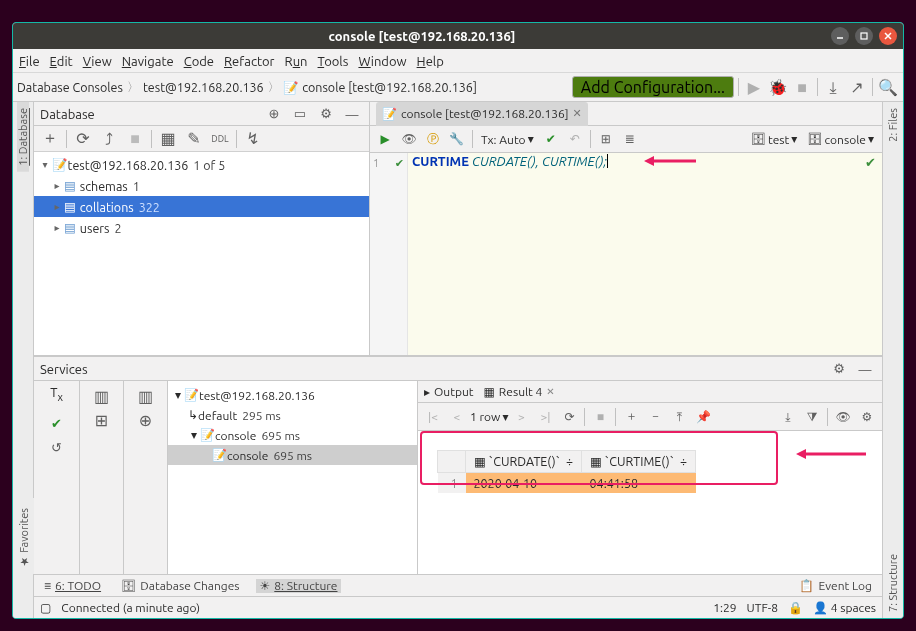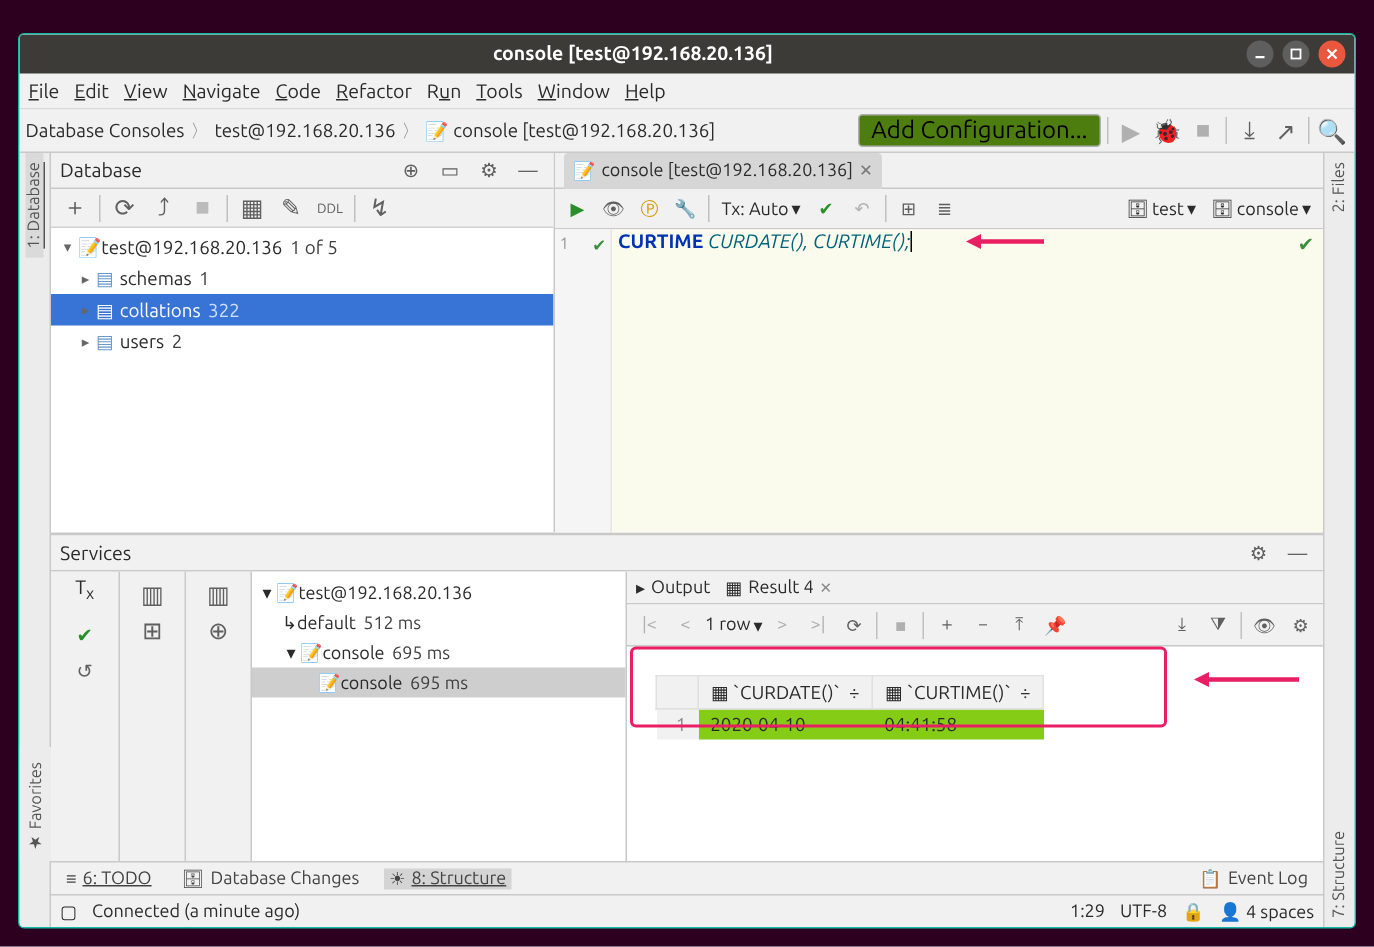--- a/index.html
+++ b/index.html
@@ -86,21 +86,21 @@
 .svc-tree .row{display:flex;align-items:center;height:20px;padding:0 4px;}
 .svc-tree .row.sel{background:#cecece;}
 .svc-right { flex:1; display:flex; flex-direction:column; background:#fff; }
 .svc-tabs { height:22px; display:flex; align-items:center; border-bottom:1px solid #c9c9c9; padding-left:6px; gap:10px; font-size:12px; background:#f2f1f1; }
 .svc-tabs .t{display:flex;align-items:center;gap:4px;}
 .svc-tools{ height:28px; display:flex; align-items:center; border-bottom:1px solid #c9c9c9; padding:0 4px; gap:2px; background:#f2f1f1; font-size:12px; }
 .result{ flex:1; position:relative; }
 .result table{ border-collapse:collapse; font-family:"JetBrains Mono","Courier New",monospace; font-size:12.5px; margin:19px; }
 .result th,.result td{ padding:3px 8px; text-align:left; }
 .result thead th{ background:#f2f1f1; font-weight:normal; border:1px solid #e0e0e0;}
-.result tbody td{ background:#84cc16; }
+.result tbody td{ background:#fdba74; }
 .result .rownum{background:#f2f1f1;width:28px;text-align:right;color:#888;}
 .red-box{position:absolute;border:2px solid #e91e63;border-radius:4px;pointer-events:none;}
 
 
 .bottom-tabs { height:22px; border-top:1px solid #c9c9c9; display:flex; align-items:center; font-size:12px; gap:12px; padding:0 6px; background:#f2f1f1; }
 .bottom-tabs .bt{display:flex;align-items:center;gap:4px;padding:0 4px;color:#444;}
 .bottom-tabs .bt.active{background:#d4d4d4;}
 .status { height:22px; border-top:1px solid #c9c9c9; display:flex; align-items:center; font-size:12px; padding:0 6px; gap:10px; background:#f2f1f1; }
 .status .fill{flex:1;}
 </style>
@@ -277,21 +277,21 @@
           </div>
           <div style="width:44px;border-right:1px solid #c9c9c9;display:flex;flex-direction:column;align-items:center;gap:2px;padding-top:4px;background:#f2f1f1;">
             <span class="ic-btn">▥</span>
             <span class="ic-btn">⊕</span>
           </div>
           <div class="svc-tree">
             <div class="row"><span style="width:12px;text-align:center;">▾</span>📝 <span>test@192.168.20.136</span></div>
             <div class="row" style="padding-left:20px;">
                 <span>↳</span>
                 <span>default</span> 
-                <span class="muted">512 ms</span>
+                <span class="muted">295 ms</span>
               </div>
             <div class="row" style="padding-left:20px;"><span style="width:12px;text-align:center;">▾</span>📝 <span>console</span> <span class="muted">695 ms</span></div>
             <div class="row sel" style="padding-left:44px;">📝 <span>console</span> <span class="muted">695 ms</span></div>
           </div>
           <div class="svc-right">
             <div class="svc-tabs">
               <span class="t">▸ <span>Output</span></span>
               <span class="t">▦ <span>Result 4</span> <span style="color:#888;font-size:10px;">✕</span></span>
             </div>
             <div class="svc-tools">

